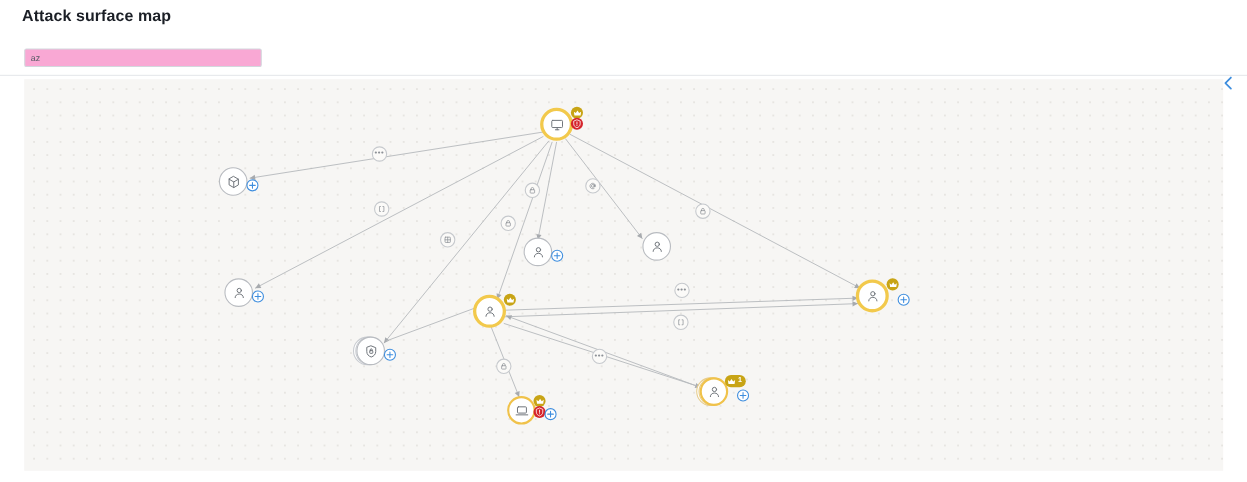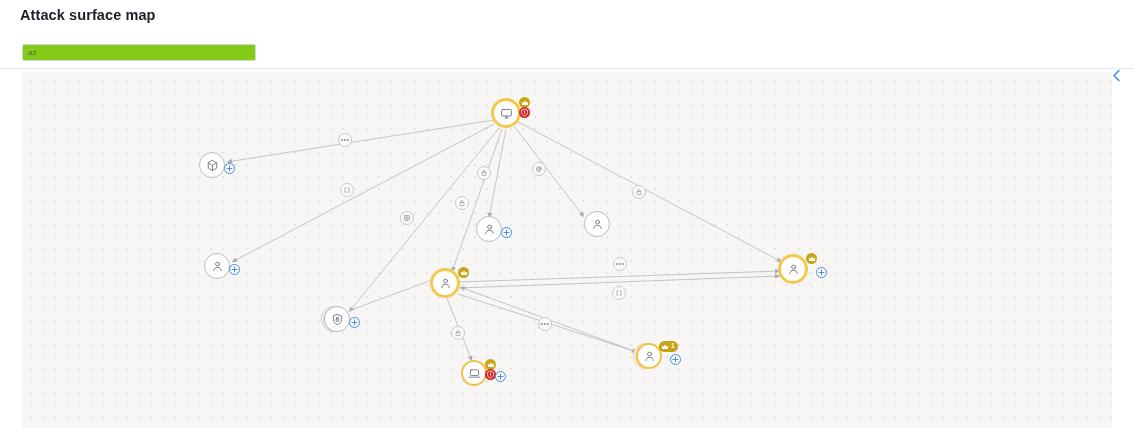--- a/index.html
+++ b/index.html
@@ -37,26 +37,26 @@
     width: 1134px;
     height: 32px;
     background: #ffffff;
     border-bottom: 1px solid #e6e8eb;
     box-sizing: border-box;
   }
   #search-input {
     position: absolute;
     left: 22px;
     top: 7px;
-    width: 234px;
+    width: 216px;
     height: 17px;
     box-sizing: border-box;
     border: 1px solid #d3d7dd;
     border-radius: 2px;
-    background: #84cc16;
+    background: #f9a8d4;
     font-family: "Liberation Sans", sans-serif;
     font-size: 8px;
     color: #555b63;
     padding: 0 5px;
     outline: none;
   }
   #search-input::placeholder { color: #9aa0a8; }
 
   
   #graph-canvas {

